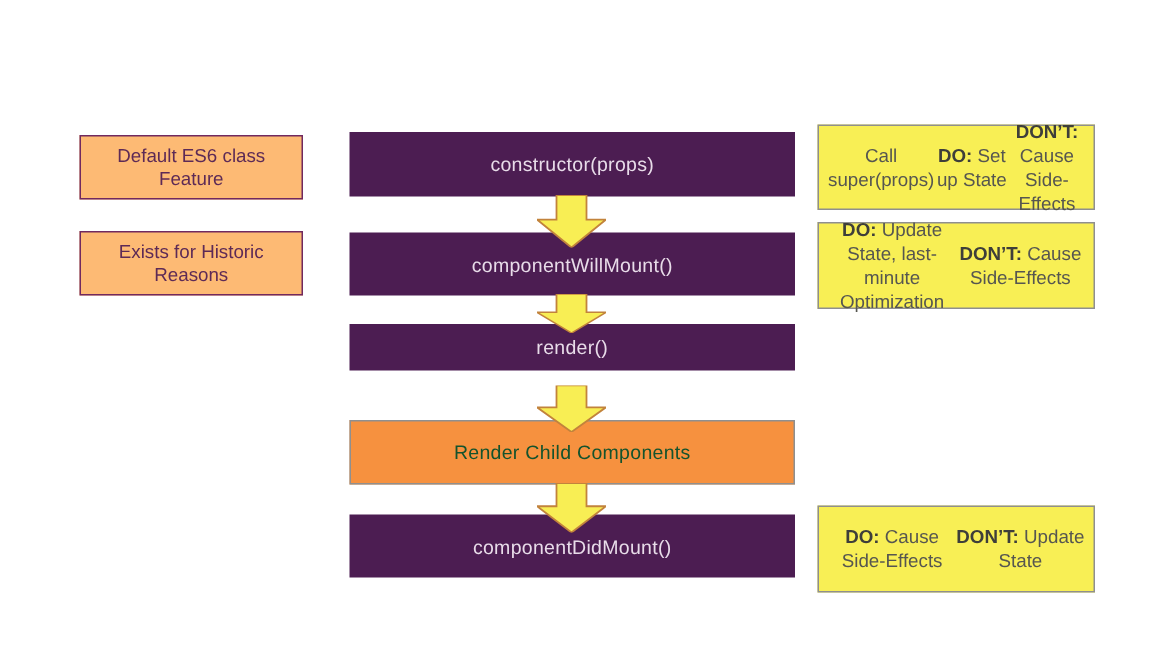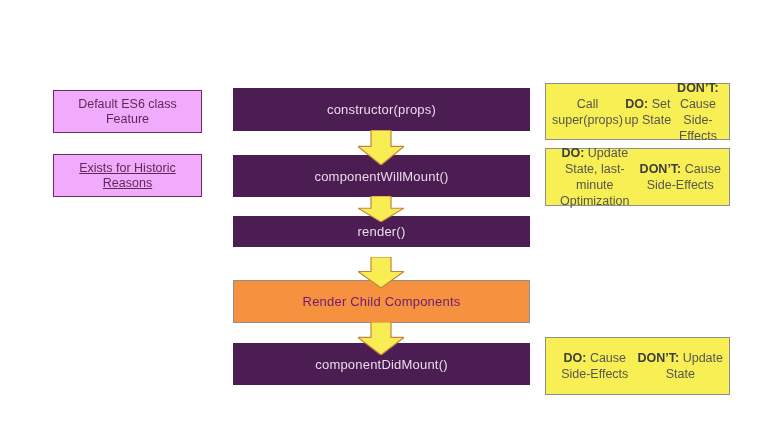--- a/index.html
+++ b/index.html
@@ -11,34 +11,34 @@
     position:absolute;top:41px;left:0;right:0;text-align:center;
     font-size:22px;font-weight:bold;color:#4b4b4b;letter-spacing:.4px;margin:0;
   }
   .box{
     position:absolute;display:flex;align-items:center;justify-content:center;
     text-align:center;box-sizing:border-box;
   }
   
   .pink{
     left:53px;width:149px;height:43px;
-    background:#f0abfc;border:1.5px solid #71295f;color:#5d2a56;
+    background:#fdba74;border:1.5px solid #71295f;color:#5d2a56;
     font-size:12.5px;line-height:15px;padding:2px 8px;
   }
   .pink1{top:90px;}
-  .pink2{top:154px;text-decoration:underline;}
+  .pink2{top:154px;}
   
   .step{
     left:233px;width:297px;background:#4c1d52;color:#e8dce9;
     font-size:13px;letter-spacing:.2px;
   }
   .c1{top:88px;height:43px;}
   .c2{top:155px;height:42px;}
   .c3{top:216px;height:31px;}
-  .c4{top:280px;height:43px;background:#f6913f;border:1.5px solid #8f8f8f;color:#701a75;}
+  .c4{top:280px;height:43px;background:#f6913f;border:1.5px solid #8f8f8f;color:#14532d;}
   .c5{top:343px;height:42px;}
   
   .ynote{
     left:545px;width:185px;
     background:#f8ef55;border:1.5px solid #8f8f8f;color:#565650;
     font-size:12.5px;line-height:16px;padding:3px 6px;
     flex-direction:row;
   }
   .y1{top:83px;height:57px;}
   .y2{top:148px;height:58px;}

